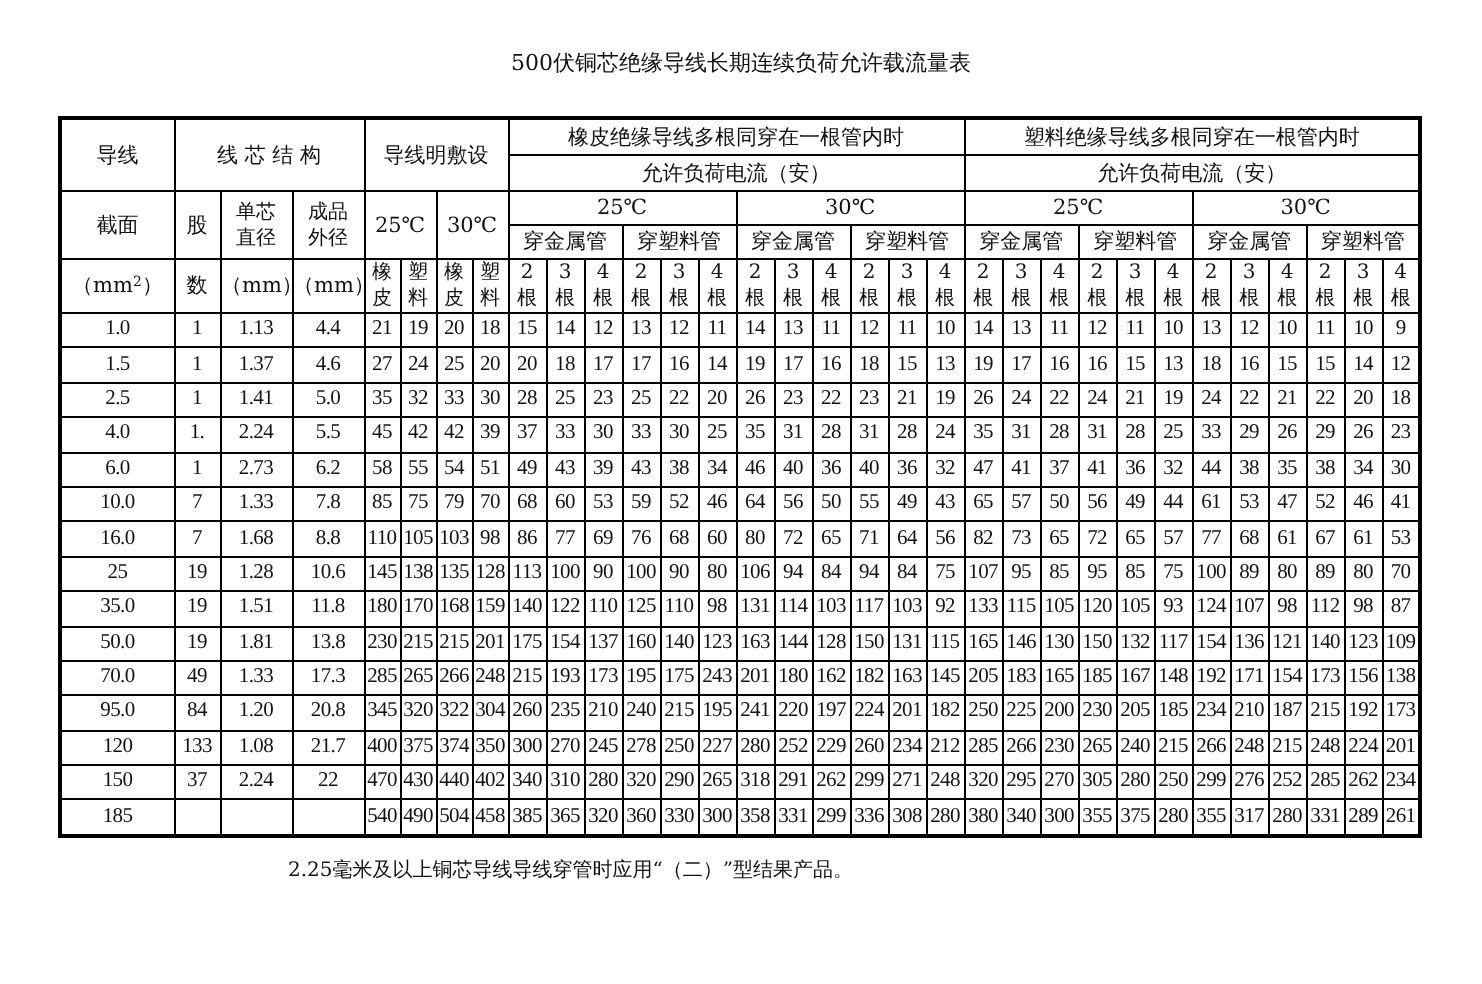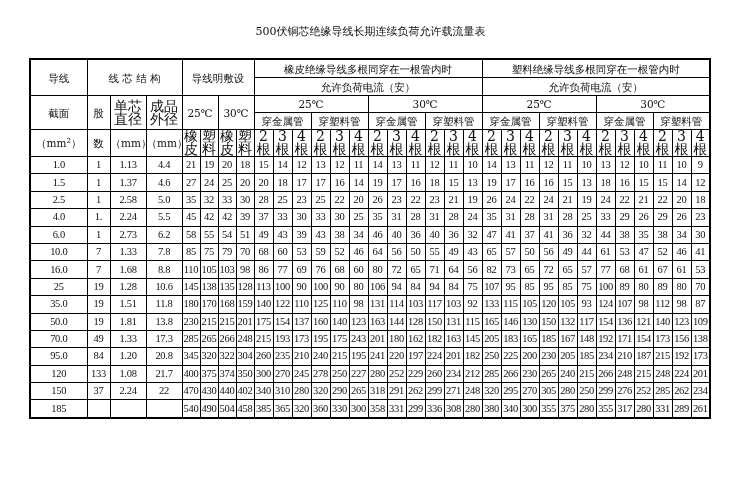--- a/index.html
+++ b/index.html
@@ -5,21 +5,21 @@
   html, body { margin: 0; padding: 0; background: #ffffff; }
   body { width: 741px; height: 492px; position: relative; overflow: hidden;
          font-family: "DejaVu Serif", "Liberation Serif", serif; color: #111; }
   .title { position: absolute; left: 0; width: 741px; top: 24px; text-align: center;
            font-size: 11px; letter-spacing: 0px; }
   table.main { position: absolute; left: 29px; top: 58px; width: 548px;
                border-collapse: collapse; border: 2px solid #000; table-layout: fixed; }
   table.main td { border: 1px solid #000; text-align: center; vertical-align: middle;
                   padding: 0; font-size: 10px; line-height: 12px; overflow: hidden; white-space: nowrap; }
   table.main td.hdr { font-size: 10.5px; }
-  table.main td.stack { white-space: normal; line-height: 13px; font-size: 14px; }
+  table.main td.stack { white-space: normal; line-height: 13px; font-size: 10px; }
   tr.h1 td { height: 17px; }
   tr.h2 td { height: 17px; }
   tr.h3 td { height: 16px; }
   tr.h4 td { height: 16px; margin-left: 19px; }
   tr.h5 td { height: 24px; }
   tr.drow td { height: 16.4px; font-family: "Liberation Serif", "DejaVu Serif", serif; font-size: 10.5px; }
   td.num { letter-spacing: -0.3px; }
   .notes { position: absolute; left: 120px; top: 428px; font-size: 10px; line-height: 16px; }
   .notes .row { white-space: nowrap; }
   .notes .lbl { display: inline-block; width: 24px; }
@@ -200,21 +200,21 @@
         <td class="num">18</td>
         <td class="num">16</td>
         <td class="num">15</td>
         <td class="num">15</td>
         <td class="num">14</td>
         <td class="num">12</td>
       </tr>
       <tr class="drow">
         <td class="num">2.5</td>
         <td class="num">1</td>
-        <td class="num">2.58</td>
+        <td class="num">1.41</td>
         <td class="num">5.0</td>
         <td class="num">35</td>
         <td class="num">32</td>
         <td class="num">33</td>
         <td class="num">30</td>
         <td class="num">28</td>
         <td class="num">25</td>
         <td class="num">23</td>
         <td class="num">25</td>
         <td class="num">22</td>
@@ -643,13 +643,14 @@
         <td class="num">317</td>
         <td class="num">280</td>
         <td class="num">331</td>
         <td class="num">289</td>
         <td class="num">261</td>
       </tr>
     </tbody>
 </table>
 
 <div class="notes">
+  <div class="row indent"><span>2.25毫米及以上铜芯导线导线穿管时应用“（二）”型结果产品。</span></div>
 </div>
 
 </body></html>

